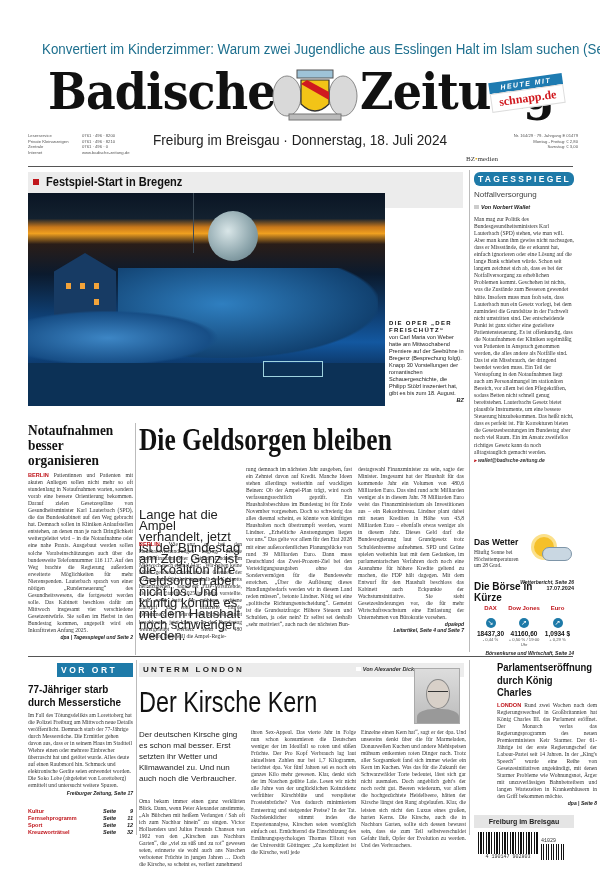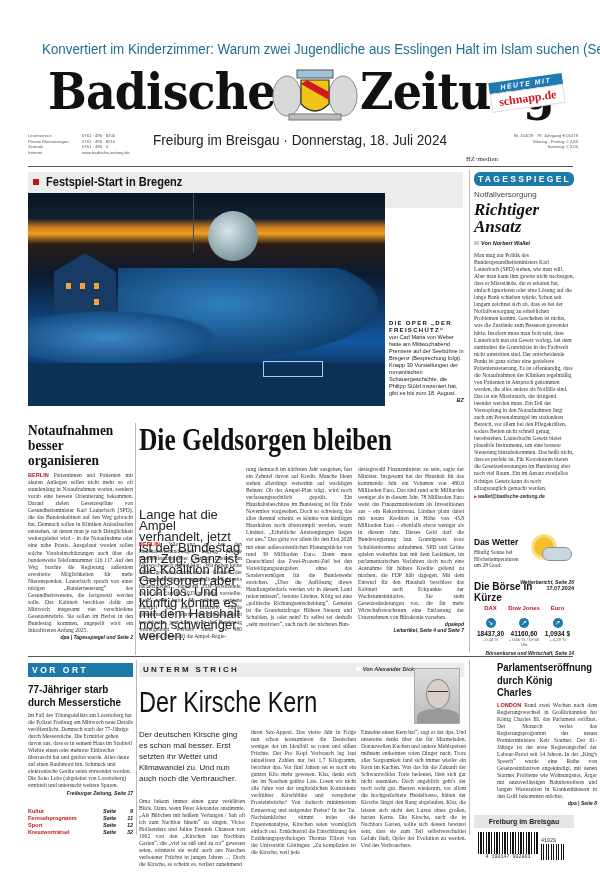--- a/index.html
+++ b/index.html
@@ -102,21 +102,21 @@
     font-size: 31px; color: #111; transform: scaleX(0.82); transform-origin: left; white-space: nowrap; }
   .geld-lead { position: absolute; left: 139px; top: 466px; width: 103px; font-family: "Liberation Sans", sans-serif; font-size: 13px; line-height: 11px; color: #222; margin-top: 43px; }
   .geld-c1 { position: absolute; left: 139px; top: 541px; width: 103px; }
   .geld-c2 { position: absolute; left: 246px; top: 466px; width: 106px; }
   .geld-c3 { position: absolute; left: 358px; top: 466px; width: 106px; }
 
   .rule-mid { position: absolute; left: 28px; top: 656px; width: 545px; height: 1px; background: #555; }
 
   .vorort { position: absolute; left: 28px; top: 663px; width: 105px; }
   .vorort-hdr { background: #1e7aa8; color: #fff; font-family: "Liberation Sans", sans-serif; font-weight: bold;
-    font-size: 8.5px; letter-spacing: 2.5px; padding: 2px 4px; }
+    font-size: 8.5px; letter-spacing: 2.5px; padding: 2px 4px; margin-left: 29px; }
   .vorort-ttl { font-family: "Liberation Sans", sans-serif; font-weight: bold; font-size: 11px; line-height: 13px; color: #111; margin-top: 6px; transform: scaleX(0.9); transform-origin: left; }
   .index { margin-top: 12px; font-family: "Liberation Sans", sans-serif; font-size: 5.5px; line-height: 7px; }
   .index .irow { display: flex; }
   .index .il { color: #c0161c; font-weight: bold; width: 75px; }
   .index .is { font-weight: bold; font-style: italic; width: 22px; }
   .index .ip { font-weight: bold; font-style: italic; width: 8px; text-align: right; }
 
   .col-rule-2 { position: absolute; left: 136px; top: 660px; width: 1px; height: 175px; background: #bbb; }
   .col-rule-3 { position: absolute; left: 469px; top: 660px; width: 1px; height: 175px; background: #bbb; }
 
@@ -219,21 +219,20 @@
   <div class="cap-head">DIE OPER „DER FREISCHÜTZ“</div>
   <div>von Carl Maria von Weber hatte am Mittwochabend Premiere auf der Seebühne in Bregenz (Besprechung folgt). Knapp 30 Vorstellungen der romantischen Schauergeschichte, die Philipp Stölzl inszeniert hat, gibt es bis zum 18. August.</div>
   <div class="src">BZ</div>
 </div>
 
 <div class="col-rule-right"></div>
 
 <div class="tages">
   <div class="tages-hdr">TAGESSPIEGEL</div>
   <div class="tages-kicker">Notfallversorgung</div>
-  <div class="tages-title">Richtiger Ansatz</div>
   <div class="tages-author"><span class="box"></span><span>Von Norbert Wallet</span></div>
   <div class="tages-body">Man mag zur Politik des Bundesgesundheitsministers Karl Lauterbach (SPD) stehen, wie man will. Aber man kann ihm gewiss nicht nachsagen, dass er Missstände, die er erkannt hat, einfach ignorieren oder eine Lösung auf die lange Bank schieben würde. Schon seit langem zeichnet sich ab, dass es bei der Notfallversorgung zu erheblichen Problemen kommt. Geschehen ist nichts, was die Zustände zum Besseren gewendet hätte. Insofern muss man froh sein, dass Lauterbach nun ein Gesetz vorlegt, bei dem zumindest die Grundsätze in der Fachwelt nicht umstritten sind. Der entscheidende Punkt ist ganz sicher eine gezieltere Patientensteuerung. Es ist offenkundig, dass die Notaufnahmen der Kliniken regelmäßig von Patienten in Anspruch genommen werden, die alles andere als Notfälle sind. Das ist ein Missbrauch, der dringend beendet werden muss. Ein Teil der Verstopfung in den Notaufnahmen liegt auch am Personalmangel im stationären Bereich, vor allem bei den Pflegekräften, sodass Betten nicht schnell genug bereitstehen. Lauterbachs Gesetz bietet plausible Instrumente, um eine bessere Steuerung hinzubekommen. Das heißt nicht, dass es perfekt ist. Für Korrekturen bieten die Gesetzesberatungen im Bundestag aber noch viel Raum. Ein im Ansatz zweifellos richtiges Gesetz kann da noch alltagstauglich gemacht werden.</div>
   <div class="tages-mail"><span class="arr">▸ </span><span>wallet@badische-zeitung.de</span></div>
 </div>
 
 <div class="wetter">
   <div class="wetter-ttl">Das Wetter</div>
   <div class="wetter-body">Häufig Sonne bei Höchsttemperaturen um 28 Grad.</div>
   <div class="sun"></div>
   <div class="cloud"></div>
@@ -312,21 +311,21 @@
         <span class="il">Kreuzworträtsel</span>
         <span class="is">Seite</span>
         <span class="ip">32</span>
       </div>
   </div>
 </div>
 <div class="col-rule-2"></div>
 
 <div class="unterm">
   <div class="unterm-hdr">
-    <span class="lbl">UNTERM STRICH</span>
+    <span class="lbl">UNTERM LONDON</span>
     <span class="auth"><span class="box"></span><span>Von Alexander Dick</span></span>
   </div>
 </div>
 <div class="portrait">
   <div class="body"></div>
   <div class="head"></div>
   <div class="glasses"></div>
 </div>
 <div class="kern-ttl">Der Kirsche Kern</div>
 <div class="kern-lead">Der deutschen Kirsche ging es schon mal besser. Erst setzten ihr Wetter und Klimawandel zu. Und nun auch noch die Verbraucher.</div>

